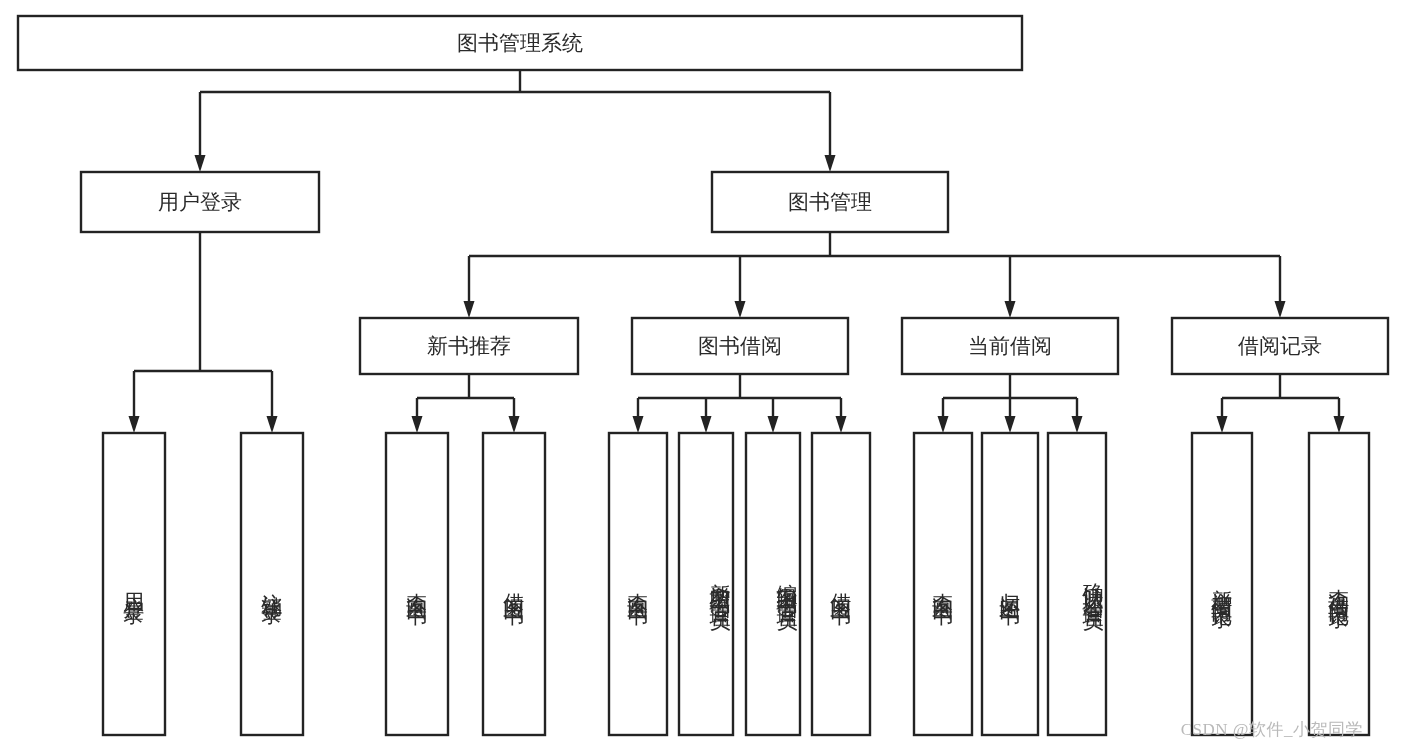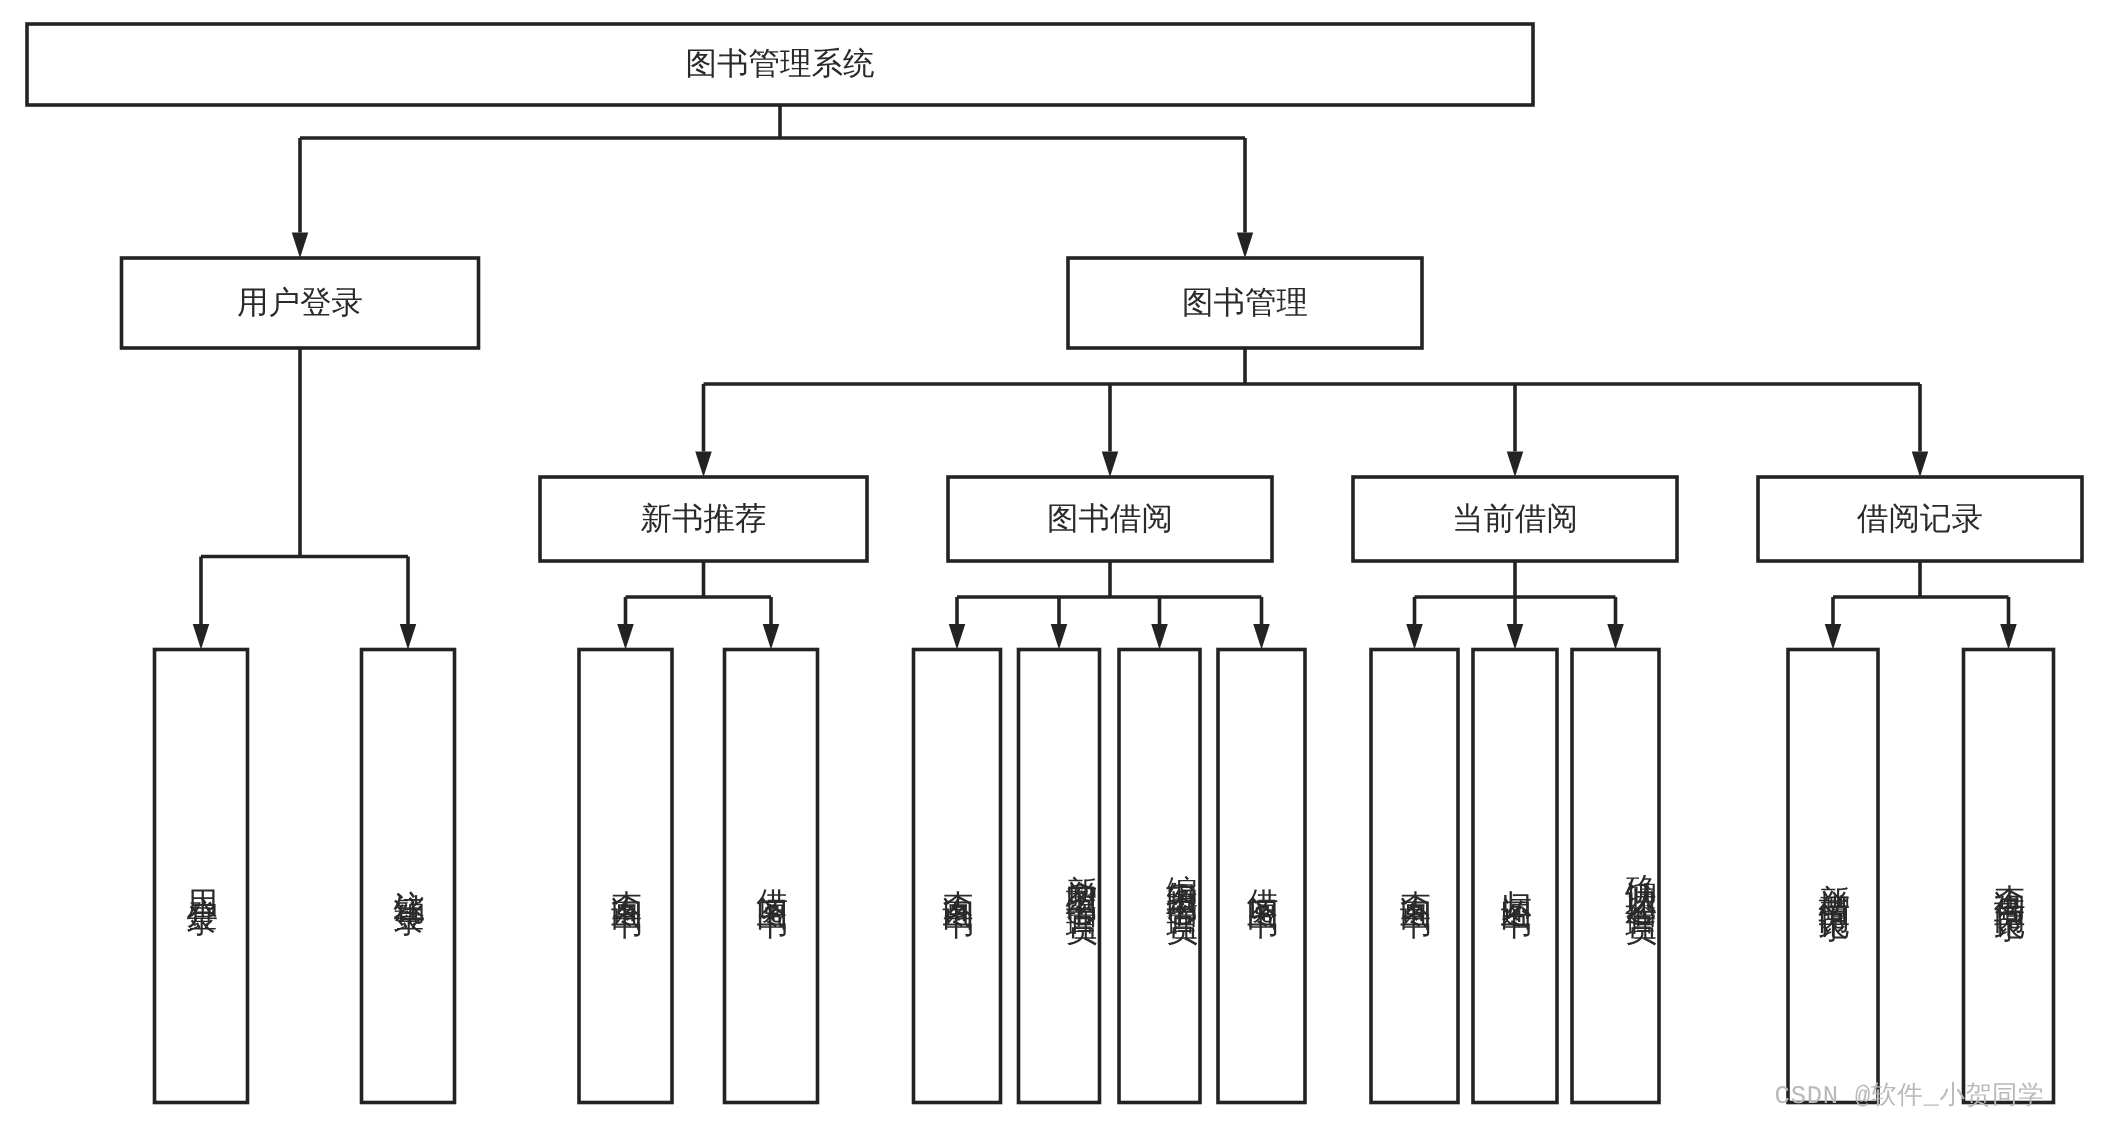--- a/index.html
+++ b/index.html
@@ -60,21 +60,21 @@
     letter-spacing: 4px;
     color: #2a2a2a;
     white-space: nowrap;
     pointer-events: none;
     text-align: center;
   }
   .watermark {
     position: absolute;
     right: 8px;
     bottom: 6px;
-    font-family: Liberation Mono, monospace;
+    font-family: Liberation Serif, serif;
     font-size: 17px;
     color: #b9b9b9;
     letter-spacing: 0.5px;
     white-space: nowrap;
   }
 </style>
 </head>
 <body>
 
 <div id="diagram-root">

